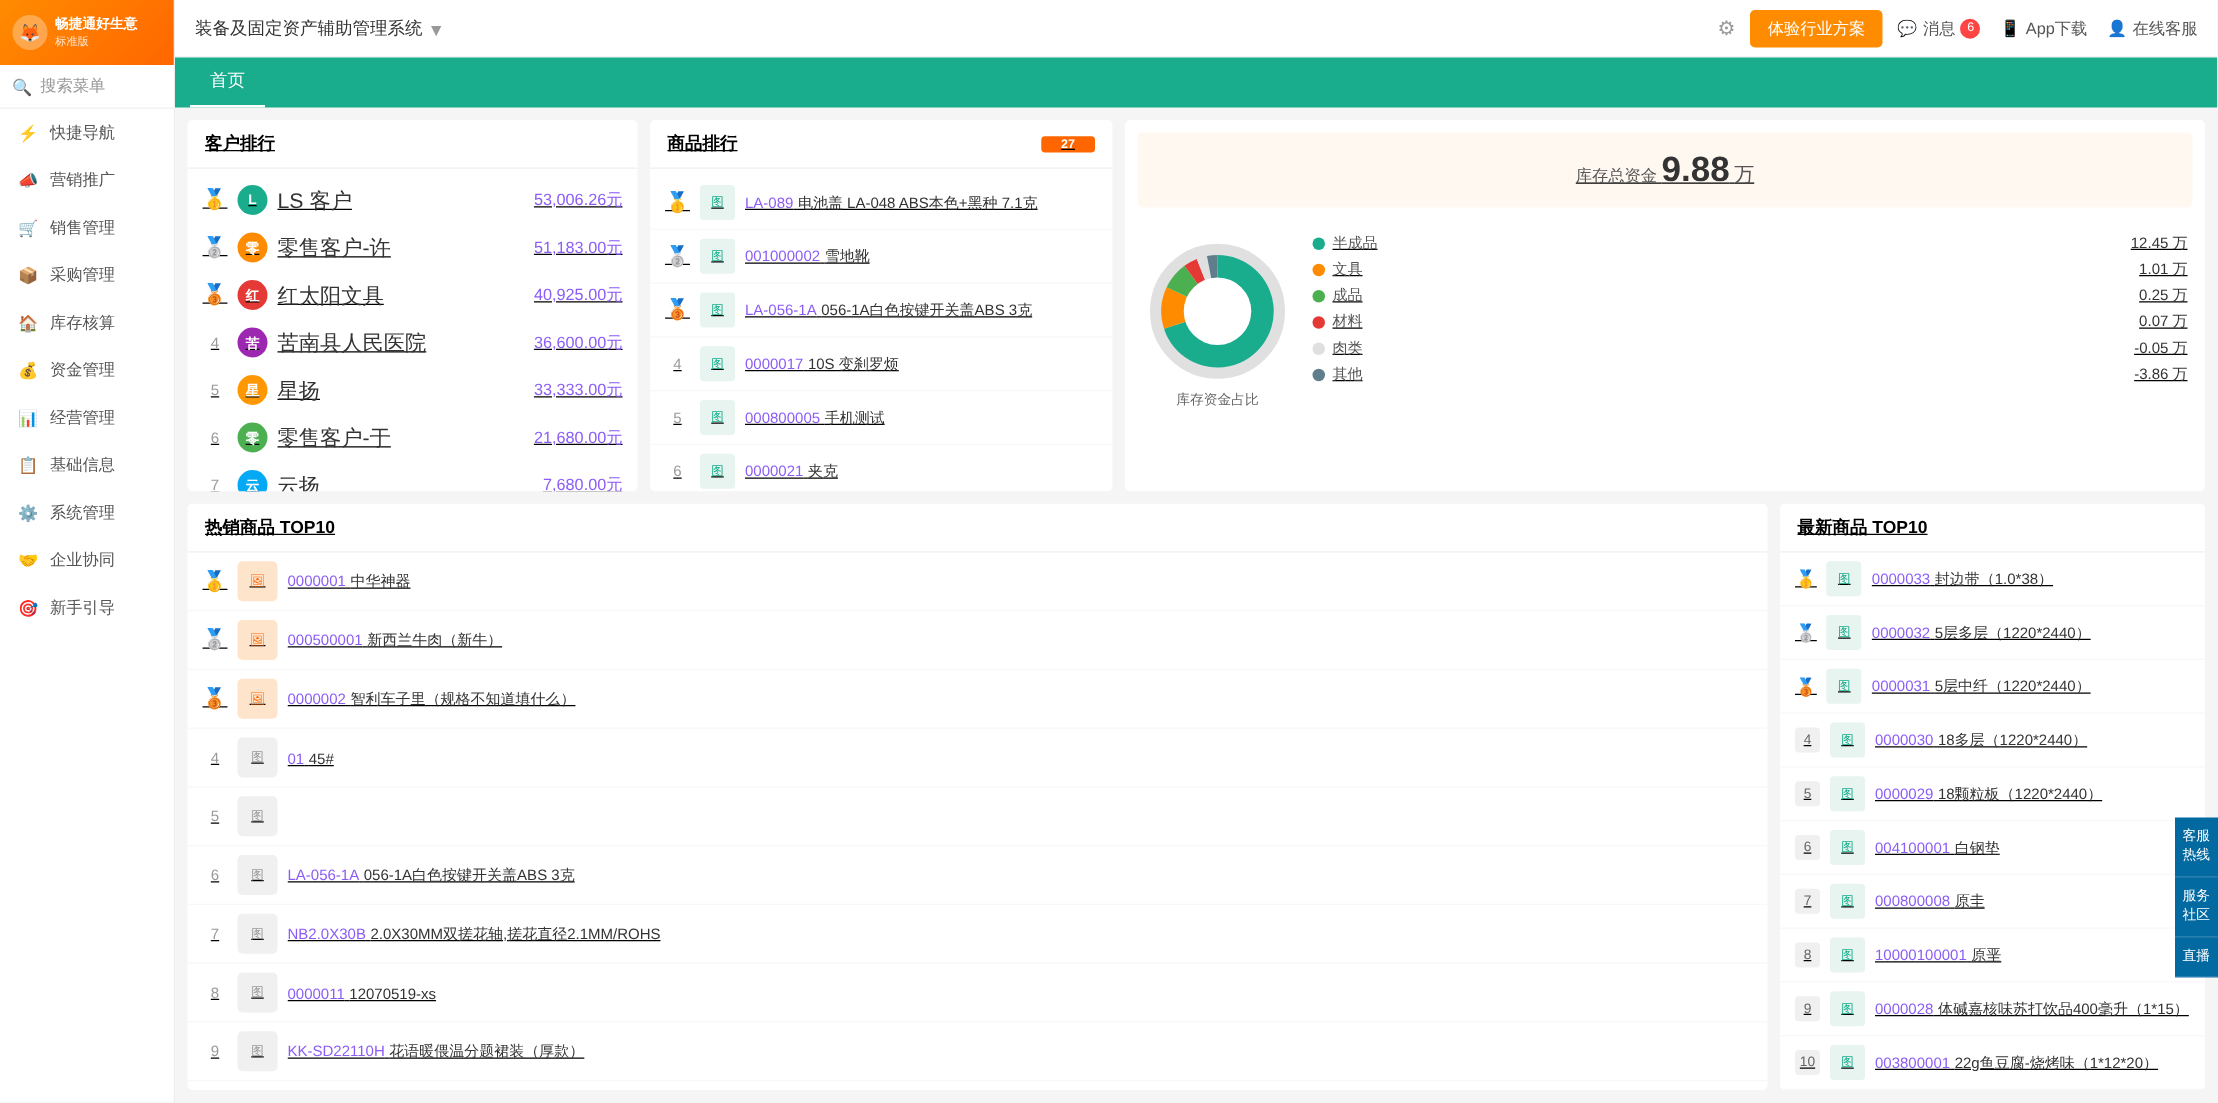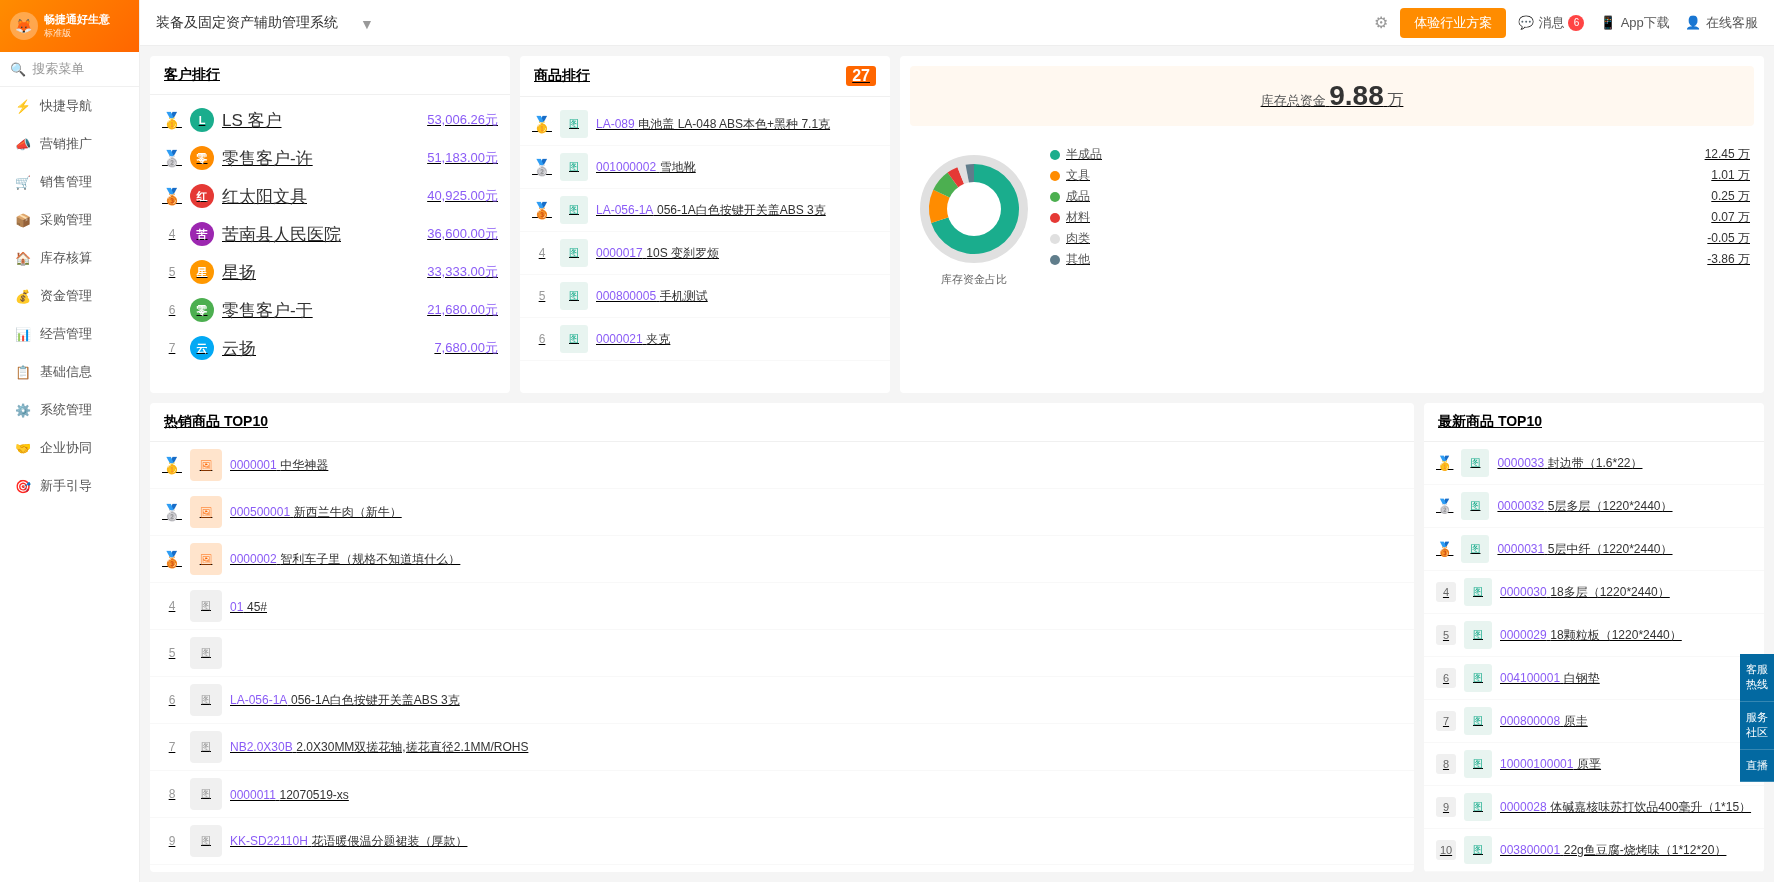--- a/index.html
+++ b/index.html
@@ -48,21 +48,21 @@
     .sidebar-item .nav-icon { width: 18px; height: 18px; flex-shrink: 0; display: flex; align-items: center; justify-content: center; }
 
     
     .main-area { flex: 1; display: flex; flex-direction: column; overflow: hidden; }
     .topbar {
       height: 46px; background: #fff;
       border-bottom: 1px solid #eee;
       display: flex; align-items: center;
       padding: 0 16px; gap: 12px;
     }
-    .topbar-title { font-size: 14px; color: #333; flex: 1; display: flex; align-items: flex-end; gap: 22px; }
+    .topbar-title { font-size: 14px; color: #333; flex: 1; display: flex; align-items: flex-end; gap: 4px; }
     .topbar-btn {
       background: #ff8c00; color: #fff;
       border: none; border-radius: 4px;
       padding: 6px 14px; cursor: pointer;
       font-size: 13px;
     }
     .topbar-right { display: flex; align-items: center; gap: 16px; color: #555; }
     .topbar-right-item { display: flex; align-items: center; gap: 4px; cursor: pointer; font-size: 13px; }
     .badge-dot {
       background: #f44; color: #fff;
@@ -275,20 +275,25 @@
         <span>📱</span>
         <span>App下载</span>
       </div>
       <div class="topbar-right-item">
         <span>👤</span>
         <span>在线客服</span>
       </div>
     </div>
   </div>
 
+  <div class="tab-nav">
+    <div class="tab-item active">
+      <span>首页</span>
+    </div>
+  </div>
 
   <div class="page-body">
 
     <div class="three-col">
 
       <div class="panel panel-col-left">
         <div class="panel-header">
           <span>客户排行</span>
         </div>
         <div class="rank-list scrollable" id="customer-rank-list">
@@ -333,21 +338,21 @@
     <div class="rank-avatar" style="background:#03a9f4">云</div>
     <span class="rank-name">云扬</span>
     <span class="rank-amount">7,680.00元</span>
   </div>
           </div>
       </div>
 
       <div class="panel panel-col-mid">
         <div class="panel-header">
           <span>商品排行</span>
-          <span style="background:#ff6600;color:#fff;padding:1px 6px;font-size:16px;border-radius:3px;">27</span>
+          <span style="background:#ff6600;color:#fff;padding:1px 16px;font-size:10px;border-radius:3px;">27</span>
         </div>
         <div class="rank-list scrollable" id="top-sold-list">
             <div class="prod-item">
     <span class="rank-medal">🥇</span>
     <div class="prod-thumb">图</div>
     <div class="prod-info">
       <span class="prod-code">LA-089</span>
       <span class="prod-name"> 电池盖 LA-048 ABS本色+黑种 7.1克</span>
     </div>
   </div>
@@ -535,21 +540,21 @@
       <div class="new-panel panel">
         <div class="panel-header">
           <span>最新商品 TOP10</span>
         </div>
         <div id="new-products-list">
             <div class="new-item">
     <span class="medal-gold">🥇</span>
     <div class="prod-thumb">图</div>
     <div class="prod-info">
       <span class="prod-code">0000033</span>
-      <span class="prod-name"> 封边带（1.6*22）</span>
+      <span class="prod-name"> 封边带（1.0*38）</span>
     </div>
   </div>
             <div class="new-item">
     <span class="medal-silver">🥈</span>
     <div class="prod-thumb">图</div>
     <div class="prod-info">
       <span class="prod-code">0000032</span>
       <span class="prod-name"> 5层多层（1220*2440）</span>
     </div>
   </div>

